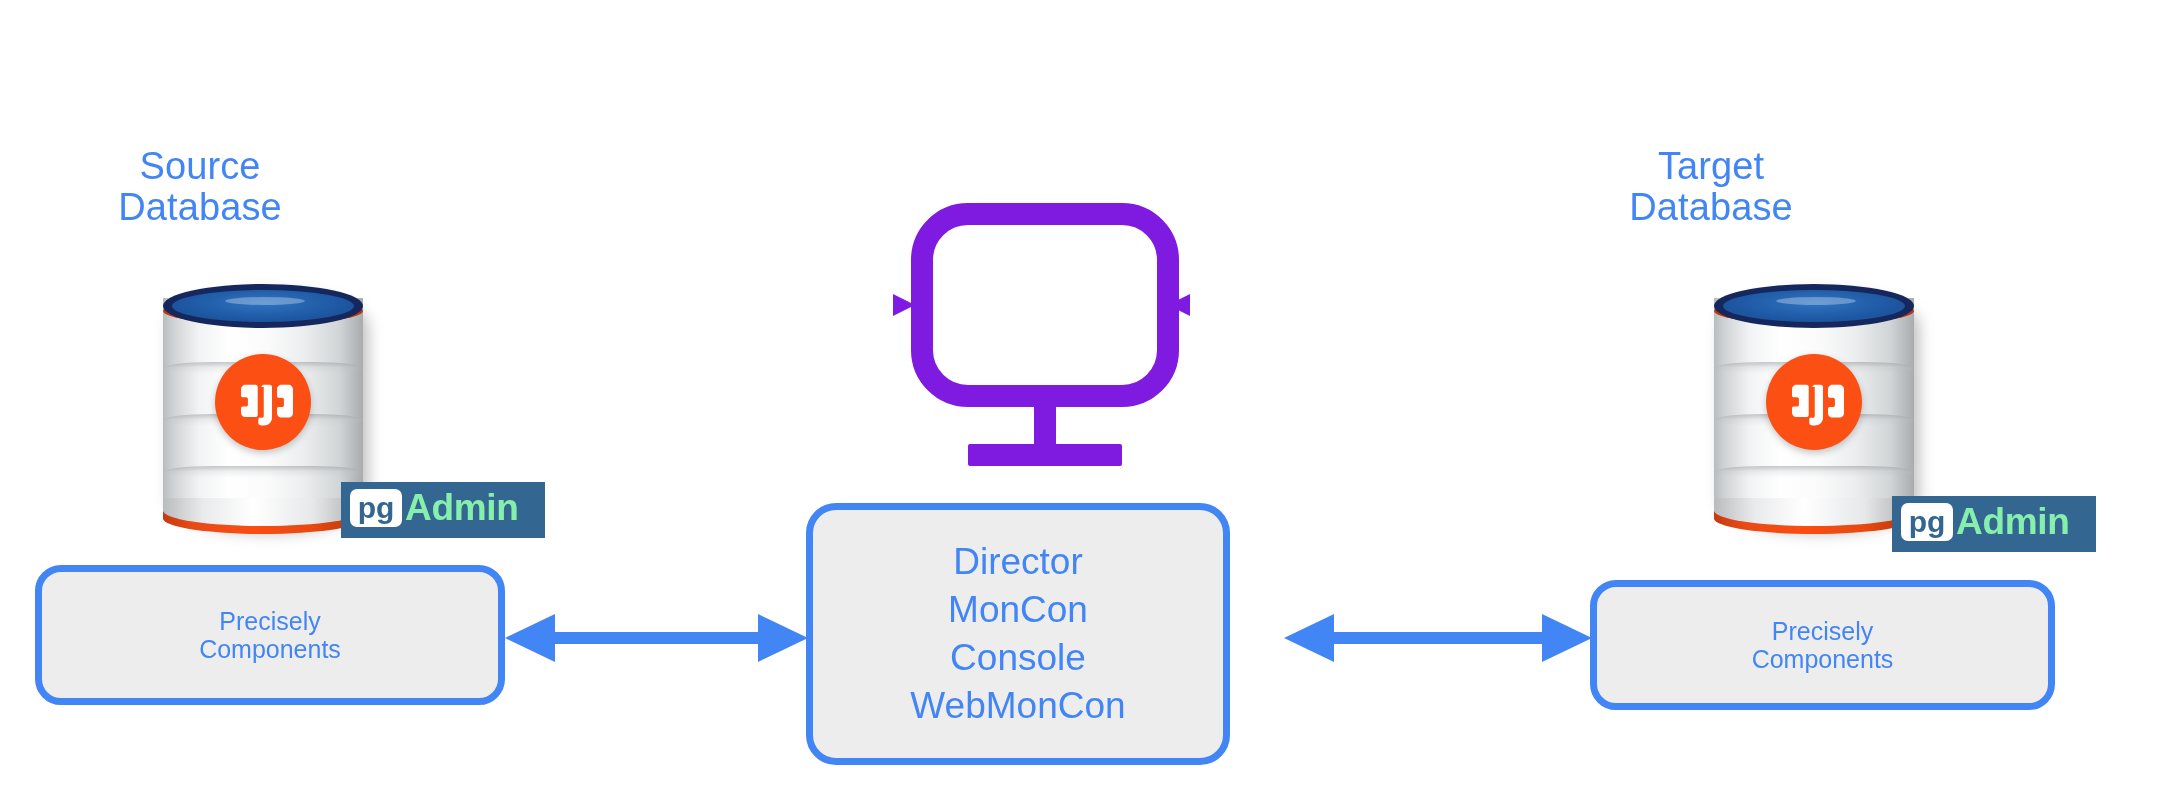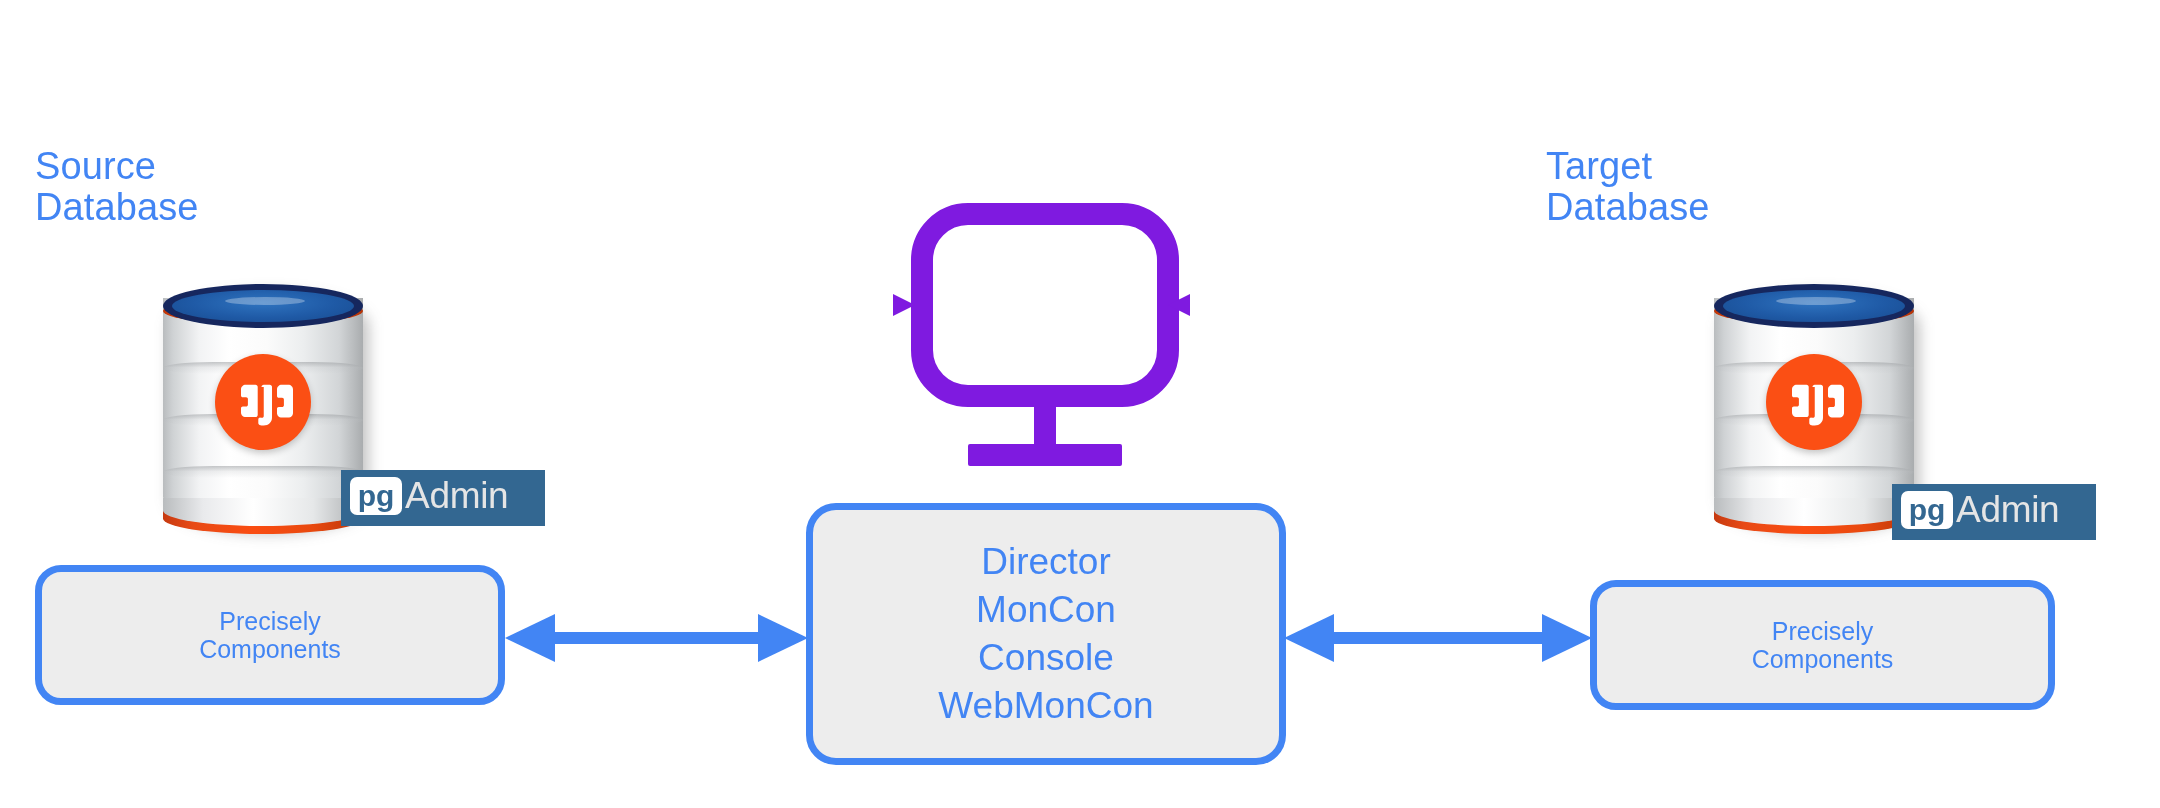--- a/index.html
+++ b/index.html
@@ -15,20 +15,21 @@
     position: relative;
     width: 2160px;
     height: 808px;
     background: #ffffff;
     overflow: hidden;
   }
 
   
   .node-caption {
     position: absolute;
+    text-align: center;
     color: #4285f4;
     font-size: 38px;
     line-height: 1.07;
     font-weight: 400;
     letter-spacing: 0.1px;
     white-space: pre-line;
     user-select: none;
   }
 
   
@@ -127,34 +128,35 @@
   }
 
   
   .pgadmin-badge {
     position: absolute;
     background: #336791;
     display: flex;
     align-items: center;
     padding: 0 7px 5px 9px;
     box-sizing: border-box;
+    margin-top: 12px;
   }
   .pgadmin-badge .pg-box {
     background: #ffffff;
     color: #336791;
     font-weight: 700;
     border-radius: 7px;
     line-height: 1;
     display: flex;
     align-items: center;
     justify-content: center;
   }
   .pgadmin-badge .pg-admin-word {
-    color: #e5e5e5;
-    font-weight: 400;
+    color: #86efac;
+    font-weight: 700;
     line-height: 1;
     letter-spacing: -0.3px;
   }
 
   
   .proc-box {
     position: absolute;
     box-sizing: border-box;
     background: #ededed;
     border: 7px solid #4285f4;
@@ -235,21 +237,21 @@
     <svg width="22" height="26" viewBox="0 0 22 26" aria-hidden="true">
       <polygon points="0,2 22,13 0,24" fill="#7f1ae0"></polygon>
     </svg>
   </div>
   <div class="purple-marker" style="left:1168px; top:292px;">
     <svg width="22" height="26" viewBox="0 0 22 26" aria-hidden="true">
       <polygon points="22,2 0,13 22,24" fill="#7f1ae0"></polygon>
     </svg>
   </div>
 
-  <div class="proc-box center" style="left:806px; top:503px; width:480px; height:262px;">Director
+  <div class="proc-box center" style="left:806px; top:503px; width:424px; height:262px;">Director
 MonCon
 Console
 WebMonCon</div>
 
   <div class="connector" style="left:505px; top:612px; width:303px; height:52px;">
     <svg width="303" height="52" viewBox="0 0 303 52" aria-hidden="true">
       <rect x="46" y="20" width="211" height="12" fill="#4285f4"></rect>
       <polygon points="0,26 50,2 50,50" fill="#4285f4"></polygon>
       <polygon points="303,26 253,2 253,50" fill="#4285f4"></polygon>
     </svg>

